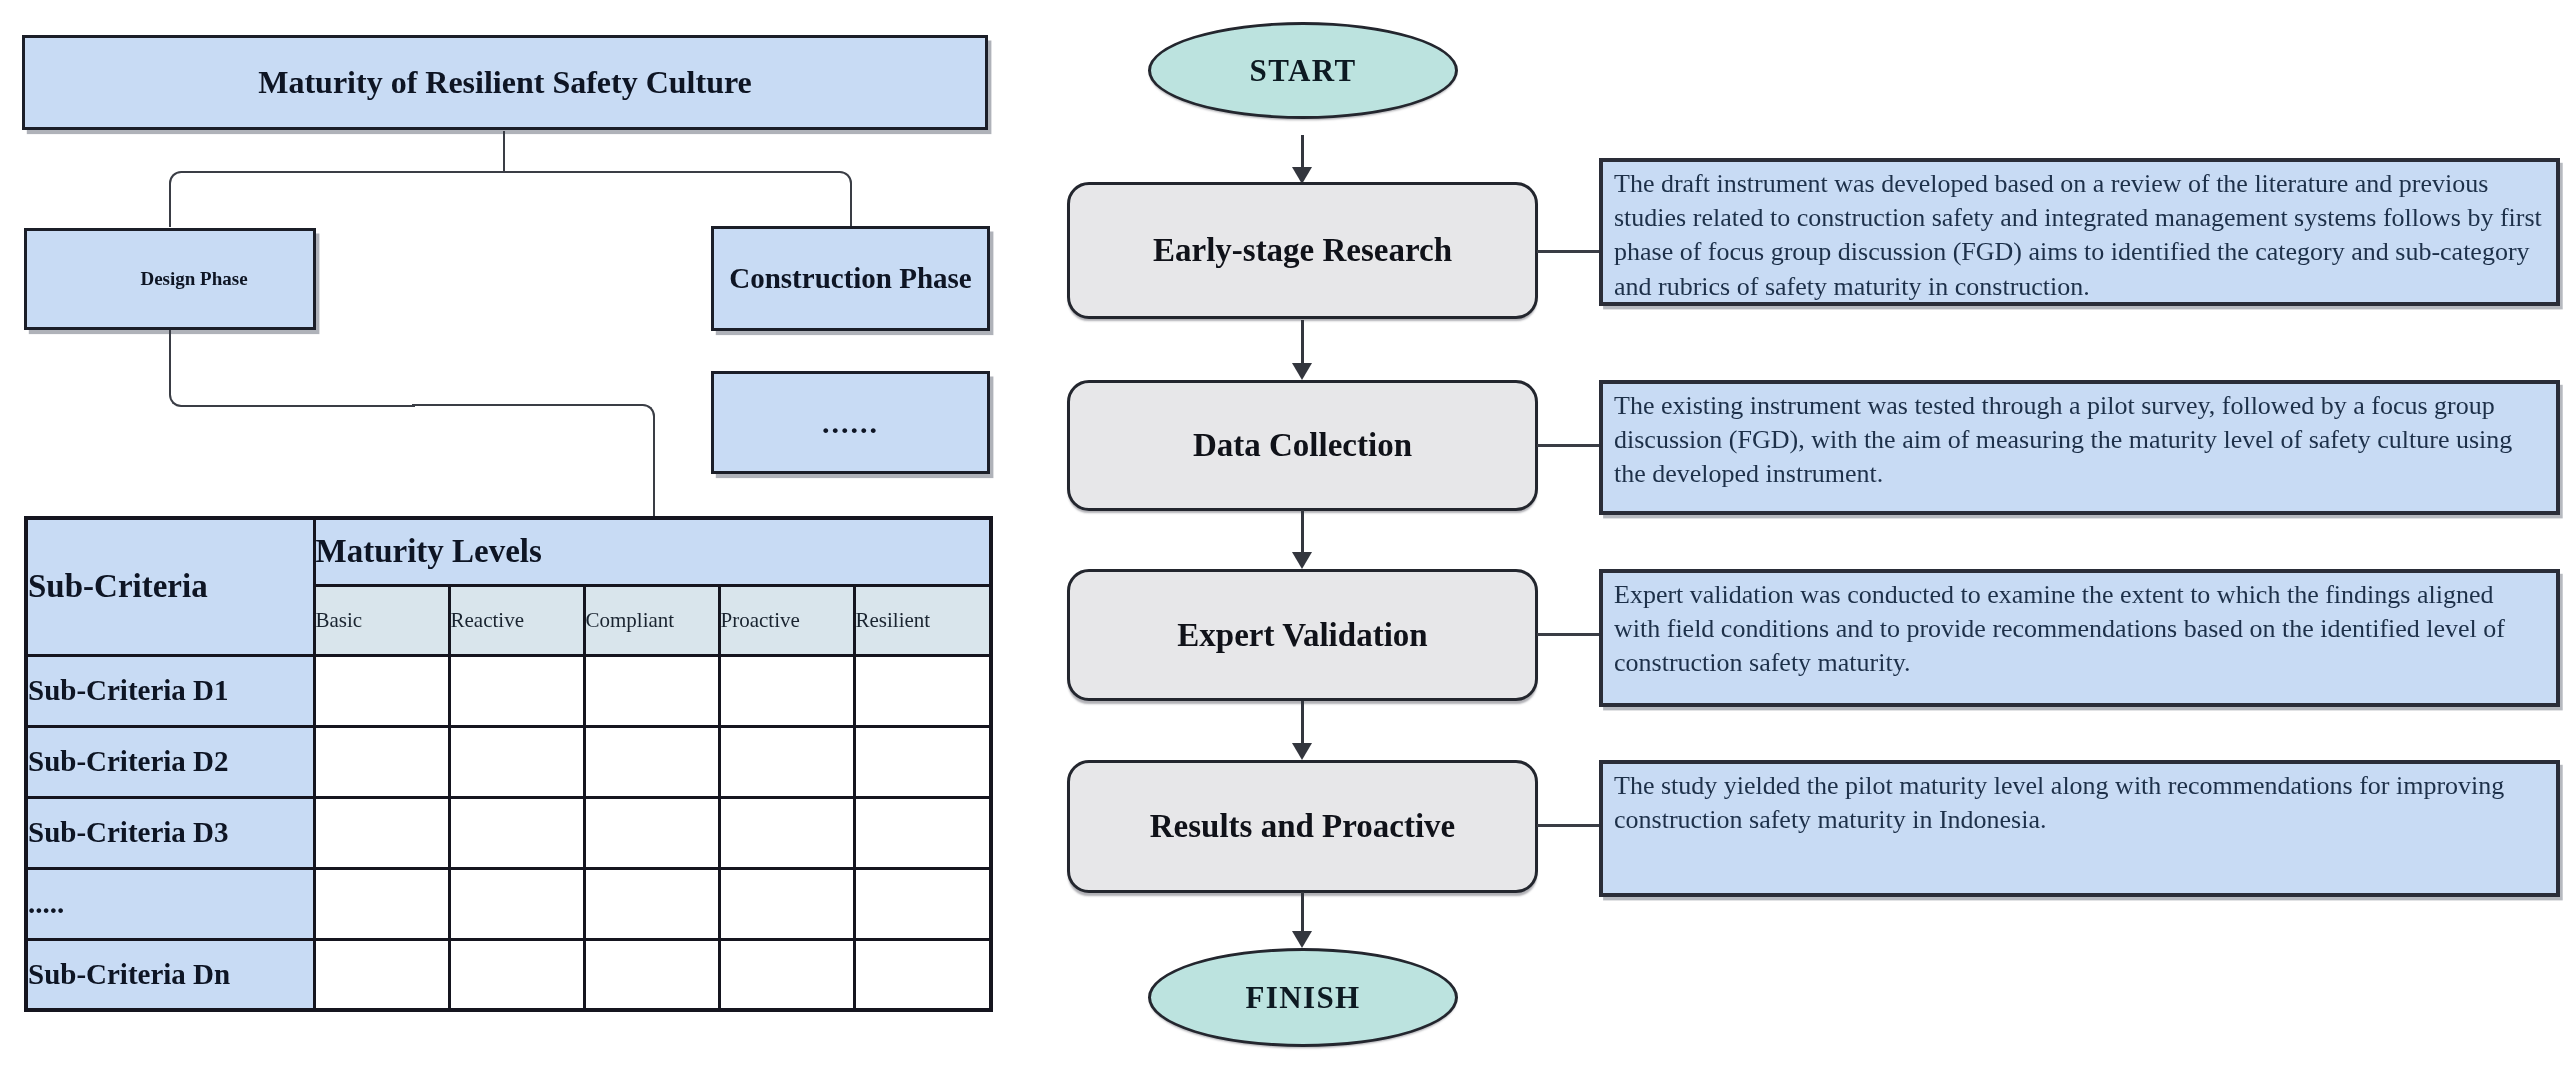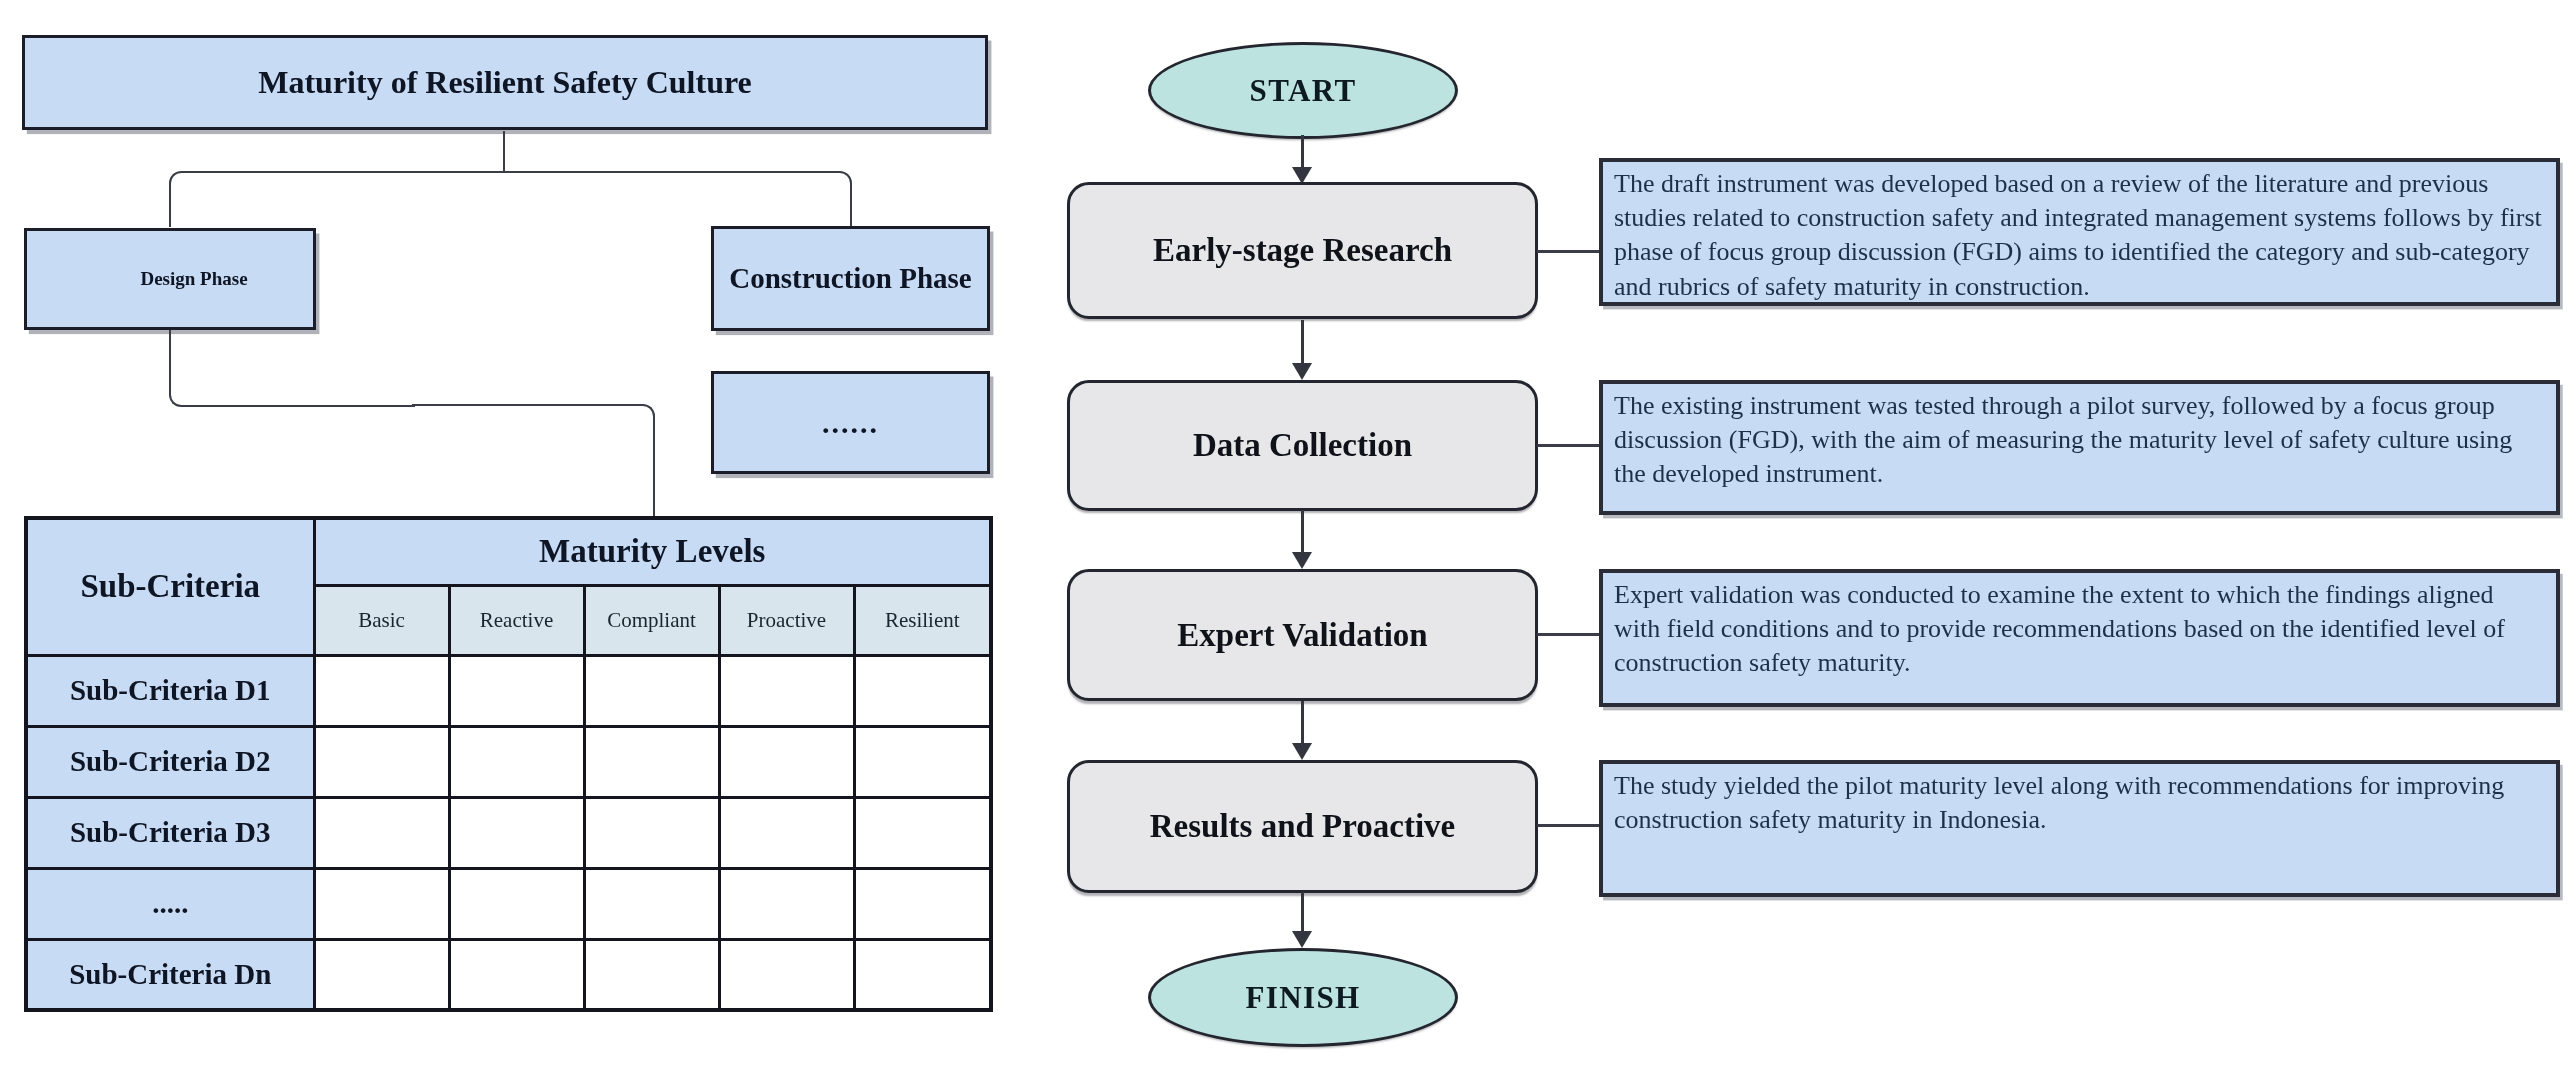--- a/index.html
+++ b/index.html
@@ -101,21 +101,21 @@
   .stub { position: absolute; left: 1537px; width: 63px; height: 3.4px; background: #3A3D45; }
 
   
   #matrix {
     position: absolute; left: 24px; top: 516px; width: 966px;
     border-collapse: collapse; table-layout: fixed;
     border: 4.8px solid #15151F;
   }
   #matrix th, #matrix td {
     border: 3.4px solid #15151F;
-    padding: 0; text-align: center; vertical-align: middle;
+    padding: 0; text-align: left; vertical-align: middle;
   }
   #matrix .hdr      { background: #C8DBF4; font-weight: bold; font-size: 33px; color: #0E1524; }
   #matrix .lvl      { background: #D9E5EC; font-weight: normal; font-size: 21px; color: #1A2430; }
   #matrix .rowlabel { background: #C8DBF4; font-weight: bold; font-size: 29px; color: #0E1524; }
   #matrix .cell     { background: #ffffff; }
   #matrix tr.r-g1 { height: 67px; }
   #matrix tr.r-g2 { height: 70px; }
   #matrix tr.r-d  { height: 71px; }
 
   .rubrics {
@@ -215,21 +215,21 @@
       <td class="cell"></td>
           <td class="cell"></td>
           <td class="cell"></td>
           <td class="cell"></td>
           <td class="cell"></td>
     </tr>
   </tbody>
     </table>
 
 
-  <div class="terminal" style="top:42px; height:97px;">
+  <div class="terminal" style="top:22px; height:97px;">
     <span>START</span>
   </div>
 
   <div class="aline" style="top:135px; height:33px;"></div>
   <div class="ahead" style="top:167px;"></div>
 
   <div class="step" style="top:182px; height:137px;">
     <span>Early-stage Research</span>
   </div>
 

